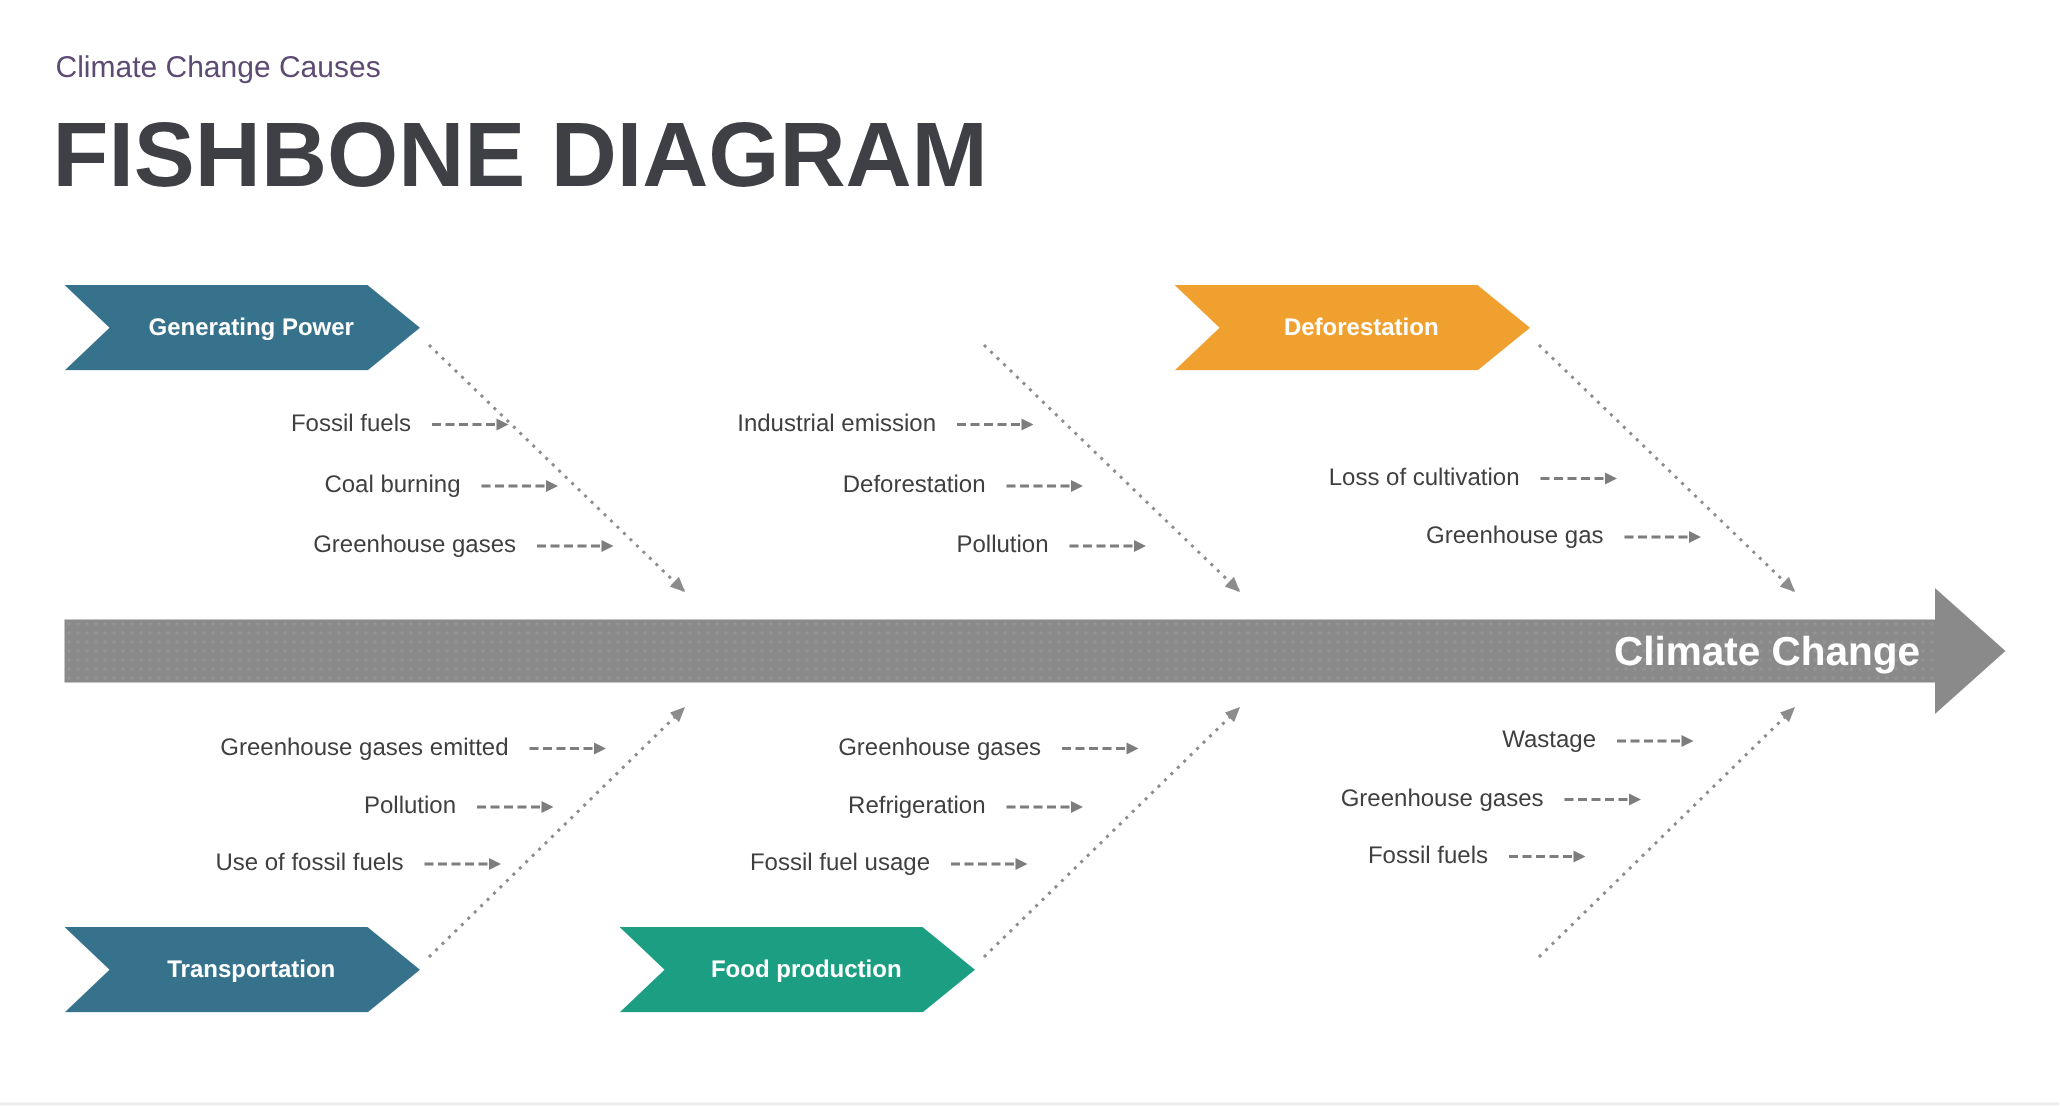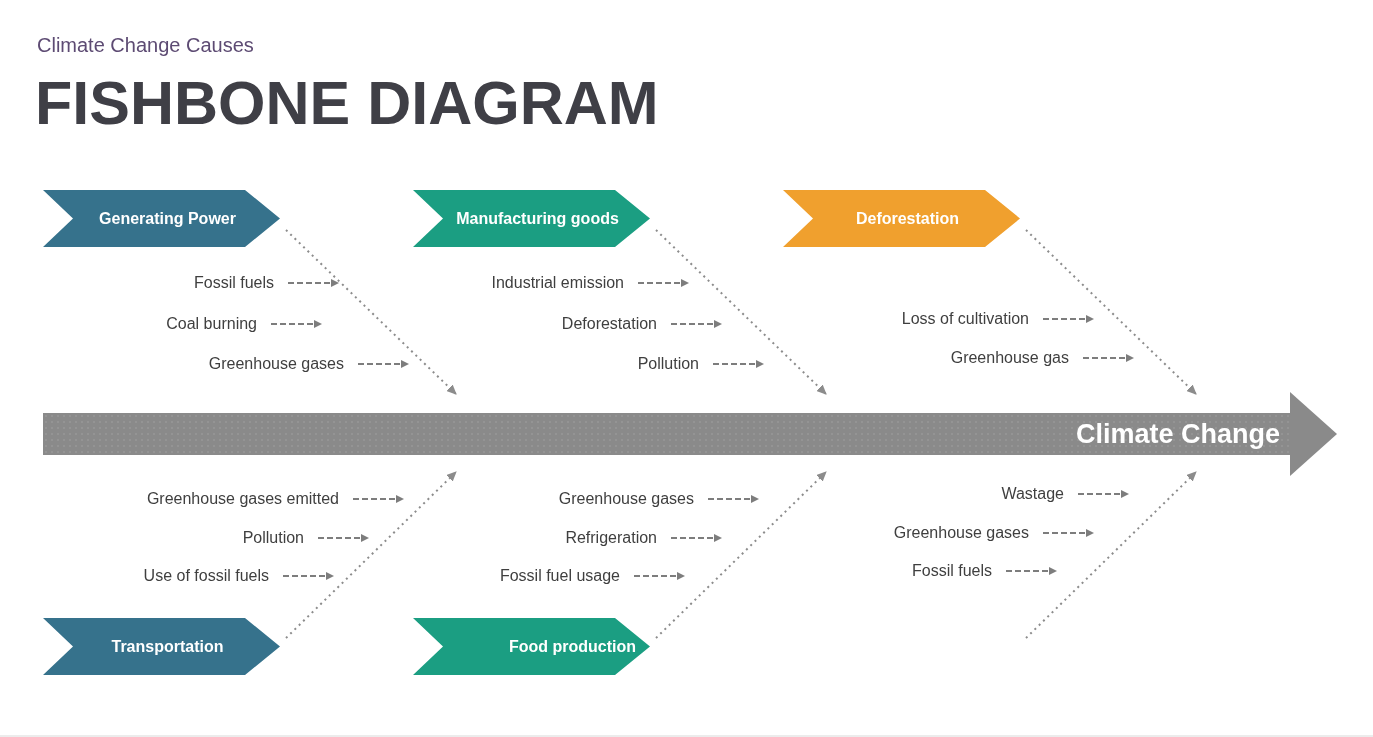--- a/index.html
+++ b/index.html
@@ -51,21 +51,21 @@
     color:#ffffff;font-size:16px;font-weight:bold;white-space:nowrap;
     clip-path:polygon(0 0, 202px 0, 237px 50%, 202px 100%, 0 100%, 30px 50%);
   }
   .teal{background:#36728c;}
   .green{background:#1b9e82;}
   .orange{background:#f0a02e;}
   .pos-tl{left:43px;top:190px;}
   .pos-tc{left:413px;top:190px;}
   .pos-tr{left:783px;top:190px;}
   .pos-bl{left:43px;top:618px;}
-  .pos-bc{left:413px;top:618px;justify-content:flex-end;}
+  .pos-bc{left:413px;top:618px;}
   .pos-br{left:783px;top:618px;}
   
   .crow{
     position:absolute;height:20px;
     display:flex;align-items:center;gap:14px;
     white-space:nowrap;
   }
   .clabel{font-size:16px;color:#3f3f3f;}
   .darrow{
     position:relative;width:42px;height:0;
@@ -73,29 +73,29 @@
   }
   .darrow::after{
     content:"";position:absolute;right:-9px;top:-5px;
     width:0;height:0;
     border-left:8px solid #7d7d7d;
     border-top:4px solid transparent;
     border-bottom:4px solid transparent;
   }
   
   .tl0{top:273px;right:1043px;}
-  .tl1{top:314px;right:1060px;}
+  .tl1{top:314px;right:1010px;}
   .tl2{top:354px;right:973px;}
   
   .tc0{top:273px;right:693px;}
   .tc1{top:314px;right:660px;}
   .tc2{top:354px;right:618px;}
   
   .tr0{top:268px;right:323px;}
-  .tr1{top:309px;right:288px;}
+  .tr1{top:309px;right:304px;}
   .tr2{top:348px;right:248px;}
   
   .bl0{top:489px;right:978px;}
   .bl1{top:528px;right:1013px;}
   .bl2{top:566px;right:1048px;}
   
   .bc0{top:489px;right:623px;}
   .bc1{top:528px;right:660px;}
   .bc2{top:566px;right:697px;}
   
@@ -131,23 +131,20 @@
   </svg>
 
   <div class="spine-body">
     <span class="spine-label">Climate Change</span>
   </div>
   <div class="spine-head"></div>
 
   <div class="chev teal pos-tl">
     <span>Generating Power</span>
   </div>
-  <div class="chev green pos-tc">
-    <span>Manufacturing goods</span>
-  </div>
   <div class="chev orange pos-tr">
     <span>Deforestation</span>
   </div>
   <div class="chev teal pos-bl">
     <span>Transportation</span>
   </div>
   <div class="chev green pos-bc">
     <span>Food production</span>
   </div>
 

